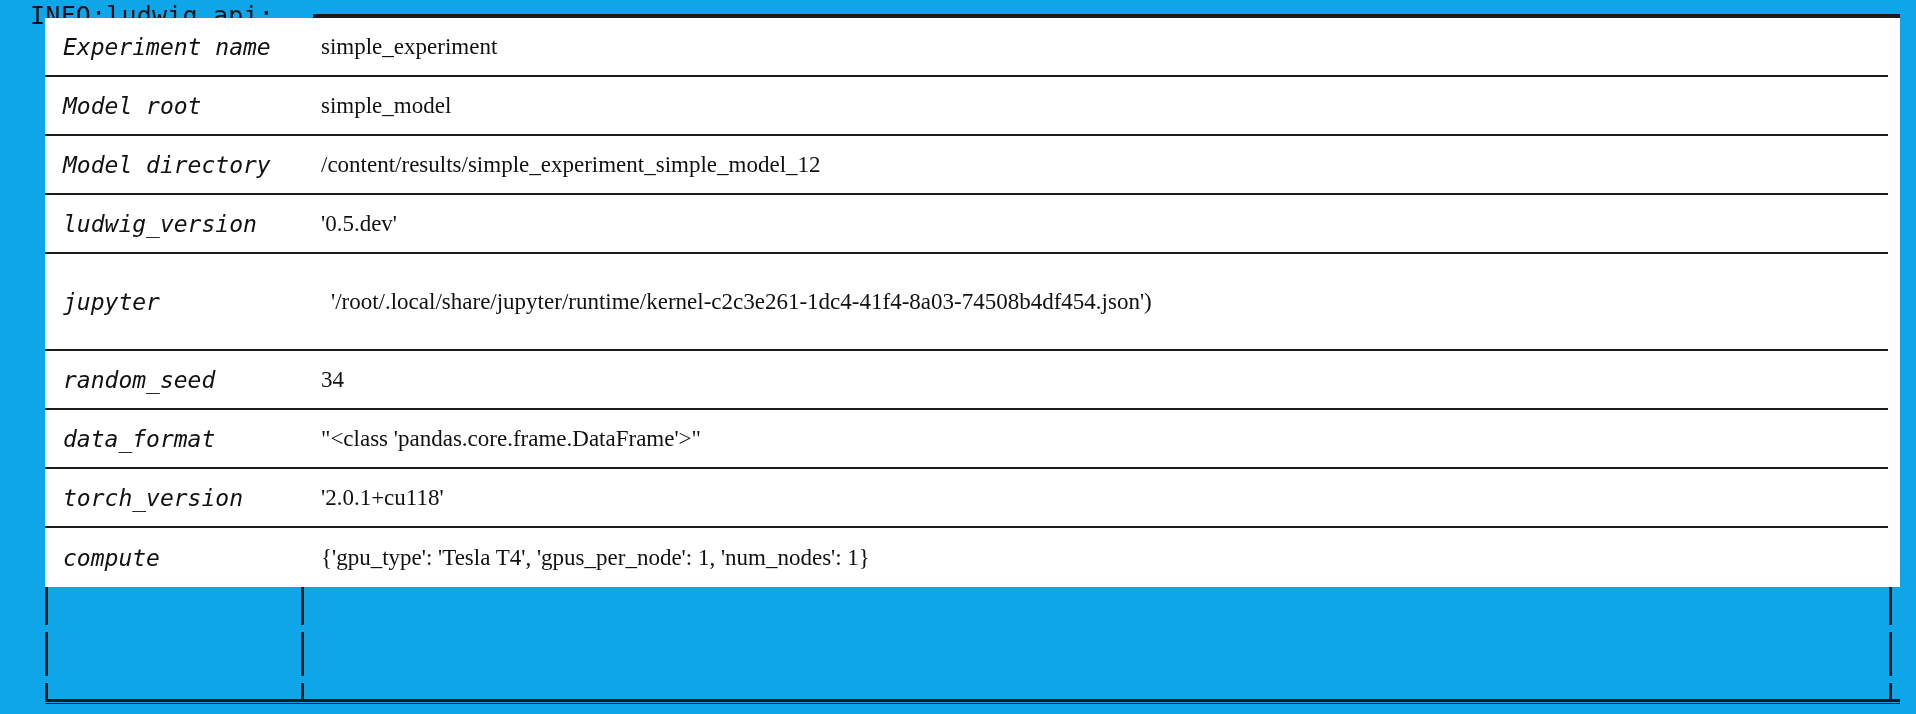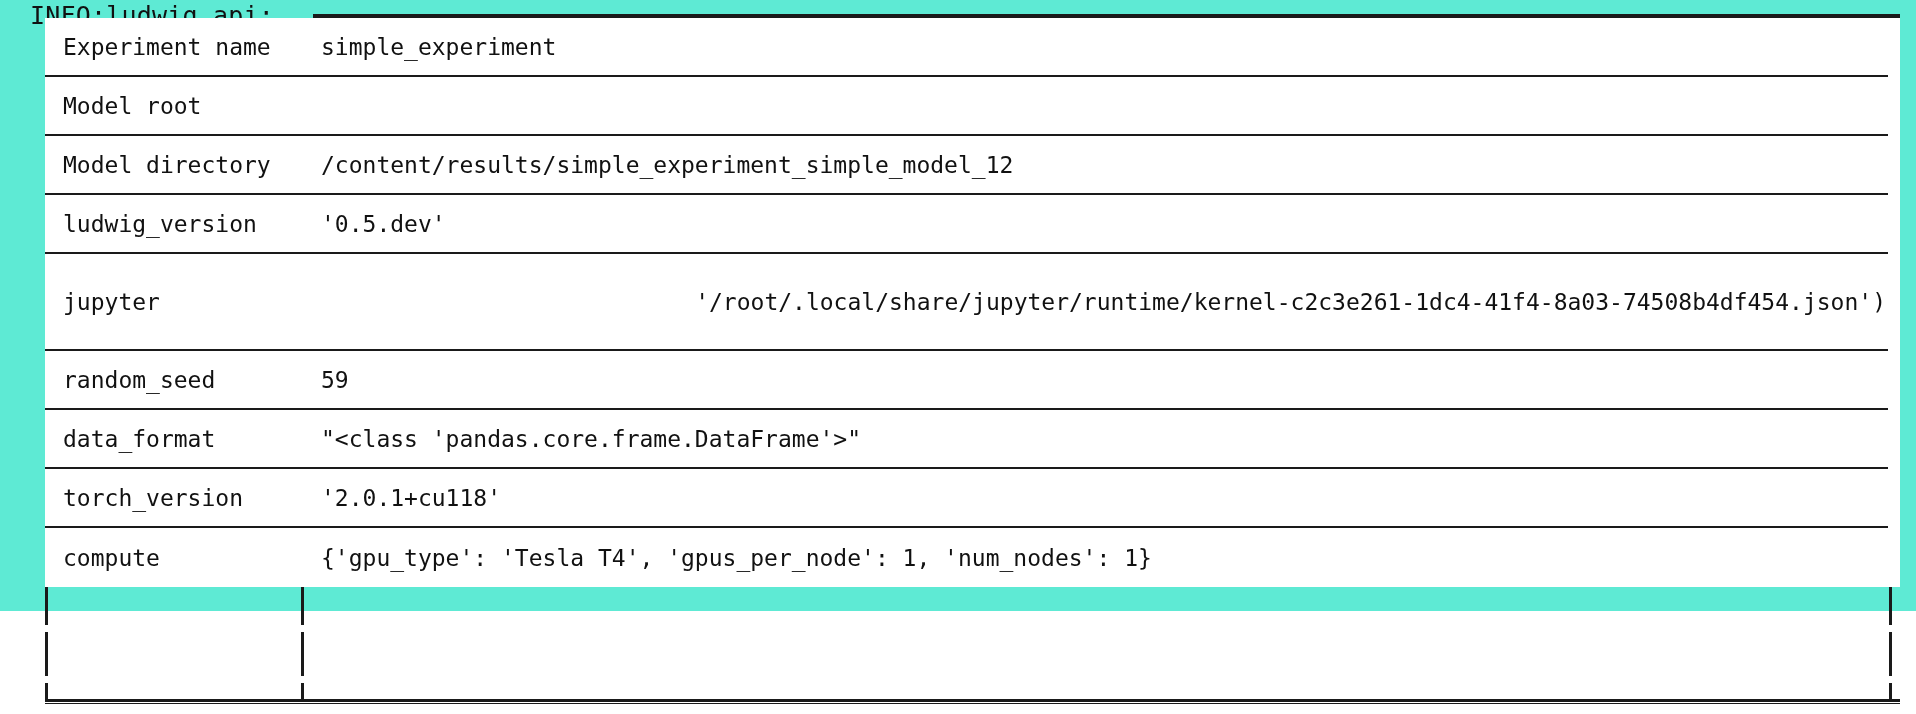--- a/index.html
+++ b/index.html
@@ -14,22 +14,22 @@
     overflow: hidden;
     font-family: "DejaVu Sans Mono", "Liberation Mono", monospace;
     color: #1a1a1a;
     -webkit-font-smoothing: antialiased;
   }
 
   
   #log-output {
     position: relative;
     width: 1916px;
-    height: 611px;
-    background: #5eead4;
+    height: 714px;
+    background: #0ea5e9;
   }
 
   
   .log-prefix {
     position: absolute;
     left: 30px;
     top: 2px;
     font-size: 25px;
     line-height: 28px;
     letter-spacing: 0.2px;
@@ -146,36 +146,37 @@
 
   .cell-key {
     width: 256px;
     flex: 0 0 256px;
     box-sizing: border-box;
     padding-left: 18px;
     font-size: 23px;
     line-height: 30px;
     white-space: pre;
     color: #111111;
+    font-style: italic;
   }
   .cell-val {
     flex: 1 1 auto;
     box-sizing: border-box;
     padding-left: 20px;
     padding-right: 14px;
     font-size: 23px;
     line-height: 30px;
     white-space: pre;
     color: #111111;
     overflow: hidden;
+    font-family: Liberation Serif, serif;
   }
   .cell-val .vline2 {
     display: block;
     padding-left: 10px;
-    text-align: right;
   }
 </style>
 </head>
 <body>
 
 <div id="log-output">
 
   <div class="log-prefix">INFO:ludwig.api:</div>
 
   <div class="table-wrap">
@@ -187,20 +188,21 @@
 
     <div class="rows">
 
       <div class="row row-h1">
         <div class="cell-key">Experiment name</div>
         <div class="cell-val">simple_experiment</div>
       </div>
 
       <div class="row row-h1">
         <div class="cell-key">Model root</div>
+        <div class="cell-val">simple_model</div>
       </div>
 
       <div class="row row-h1">
         <div class="cell-key">Model directory</div>
         <div class="cell-val">/content/results/simple_experiment_simple_model_12</div>
       </div>
 
       <div class="row row-h1">
         <div class="cell-key">ludwig_version</div>
         <div class="cell-val">'0.5.dev'</div>
@@ -208,21 +210,21 @@
 
       <div class="row row-h2">
         <div class="cell-key">jupyter</div>
         <div class="cell-val">
           <span class="vline2">'/root/.local/share/jupyter/runtime/kernel-c2c3e261-1dc4-41f4-8a03-74508b4df454.json')</span>
         </div>
       </div>
 
       <div class="row row-h1">
         <div class="cell-key">random_seed</div>
-        <div class="cell-val">59</div>
+        <div class="cell-val">34</div>
       </div>
 
       <div class="row row-h1">
         <div class="cell-key">data_format</div>
         <div class="cell-val">"&lt;class 'pandas.core.frame.DataFrame'&gt;"</div>
       </div>
 
       <div class="row row-h1">
         <div class="cell-key">torch_version</div>
         <div class="cell-val">'2.0.1+cu118'</div>

